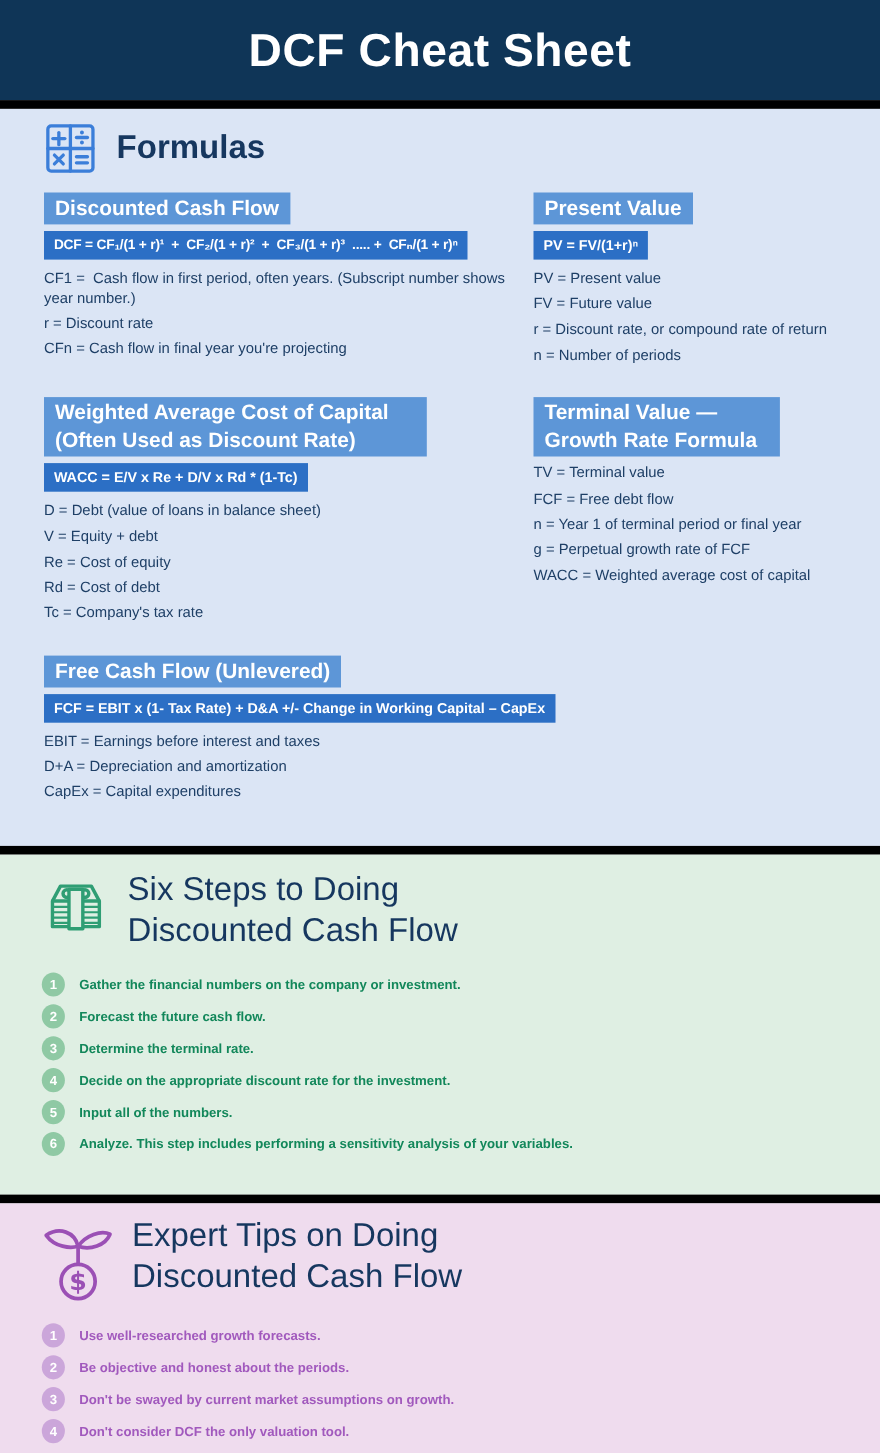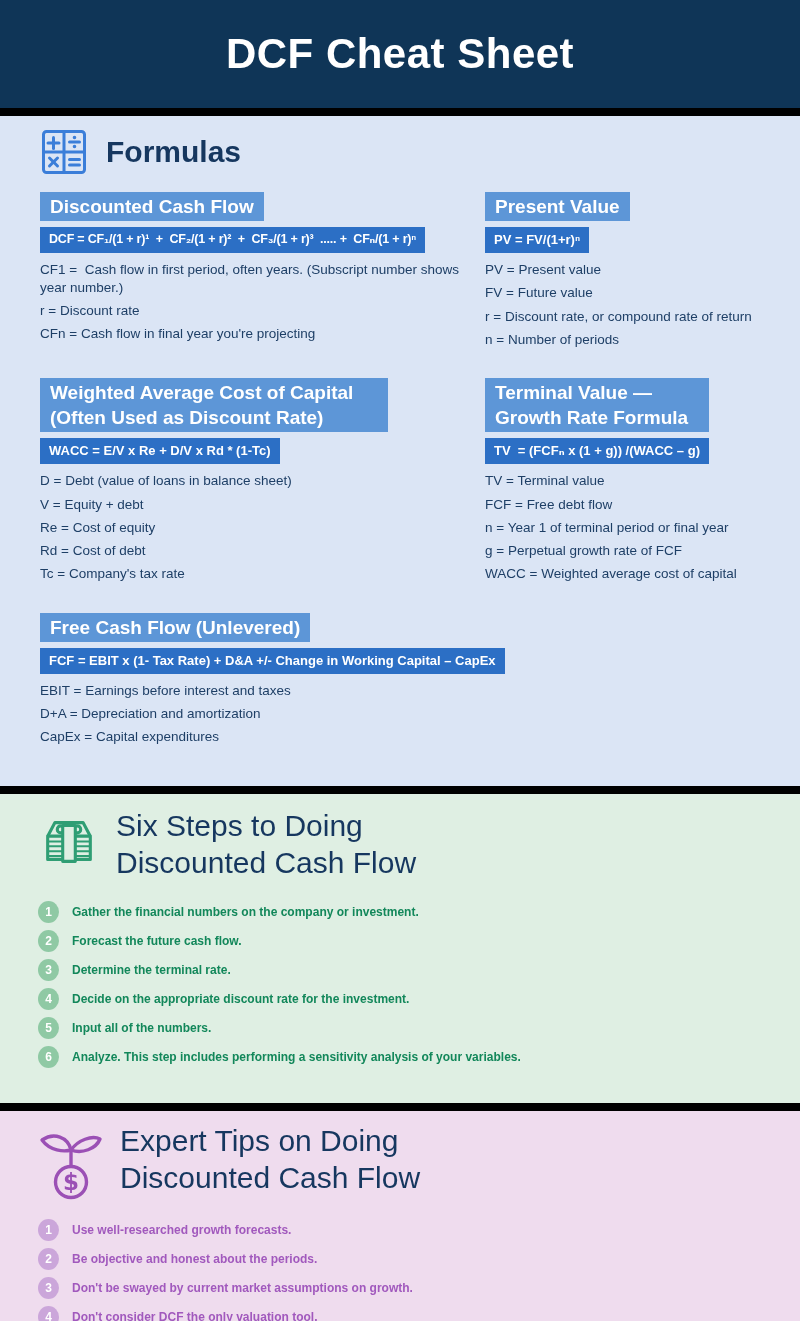--- a/index.html
+++ b/index.html
@@ -3,21 +3,21 @@
 <meta charset="utf-8">
 <style>
   * { box-sizing: border-box; margin: 0; padding: 0; }
   body {
     width: 800px; height: 1321px; margin: 0 auto;
     font-family: "Liberation Sans", "DejaVu Sans", sans-serif;
     background: #ffffff; overflow: hidden;
   }
   
   .header {
-    height: 108px; background: #0f3557;
+    height: 91px; background: #0f3557;
     display: flex; align-items: center; justify-content: center;
   }
   .header h1 {
     color: #ffffff; font-size: 42px; font-weight: bold; letter-spacing: 0.5px;
   }
   .divider { height: 8px; background: #000000; }
 
   
   .sec-formulas {
     height: 670px; background: #dbe5f5; overflow: hidden;
@@ -136,21 +136,20 @@
         <p>D = Debt (value of loans in balance sheet)</p>
         <p>V = Equity + debt</p>
         <p>Re = Cost of equity</p>
         <p>Rd = Cost of debt</p>
         <p>Tc = Company's tax rate</p>
       </div>
     </section>
 
     <section class="f-block col-r">
       <div class="f-title w-med">Terminal Value — Growth Rate Formula</div><br>
-      <div class="f-bar">TV  = (FCFₙ x (1 + g)) /(WACC – g)</div>
       <div class="f-defs">
         <p>TV = Terminal value</p>
         <p>FCF = Free debt flow</p>
         <p>n = Year 1 of terminal period or final year</p>
         <p>g = Perpetual growth rate of FCF</p>
         <p>WACC = Weighted average cost of capital</p>
       </div>
     </section>
 
     <section class="f-block f-span">

